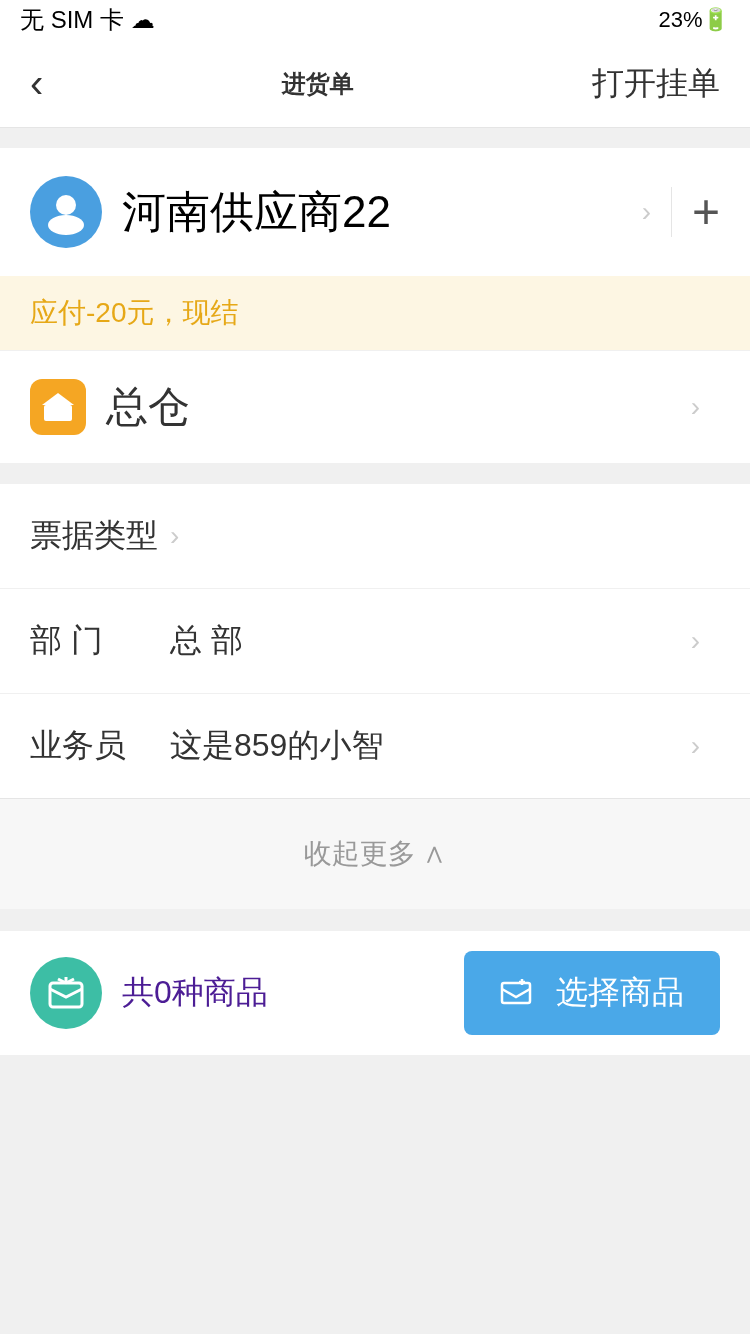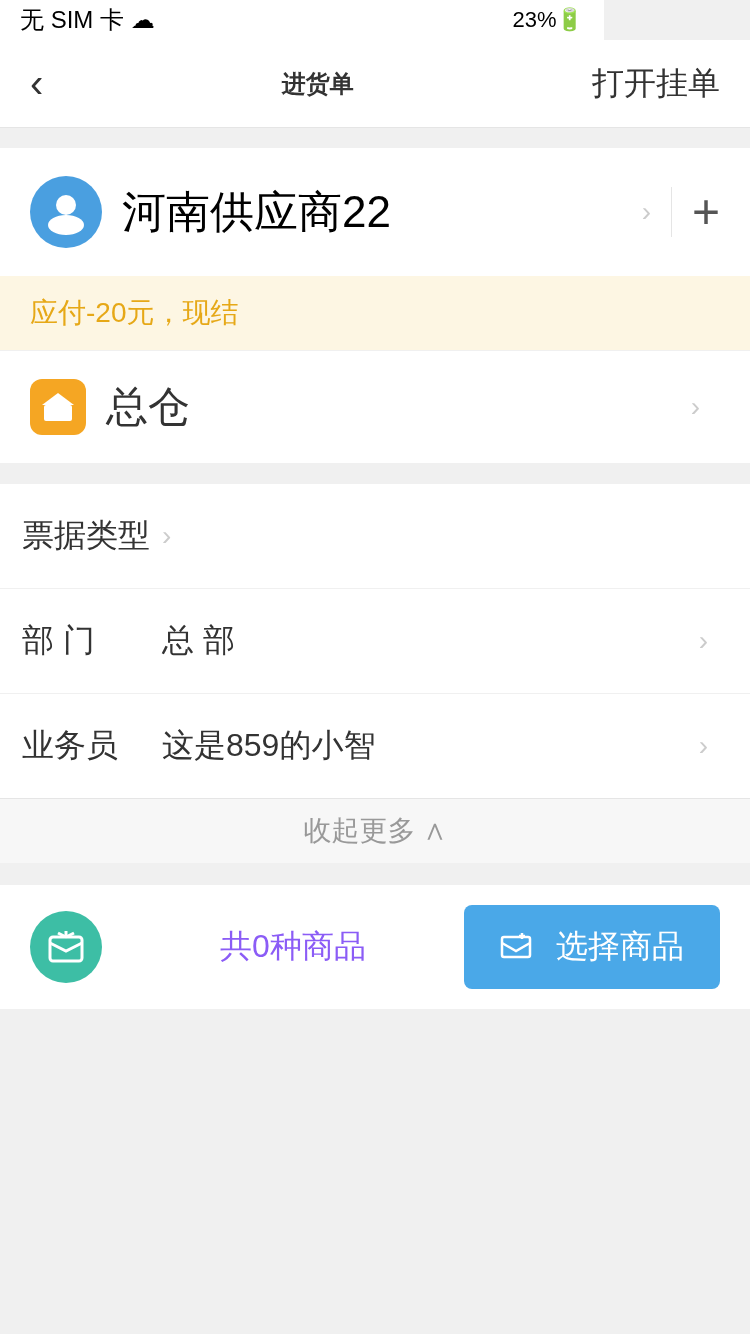--- a/index.html
+++ b/index.html
@@ -7,21 +7,21 @@
     body {
       width: 750px;
       min-height: 1334px;
       font-family: -apple-system, "PingFang SC", "Helvetica Neue", sans-serif;
       background: #f0f0f0;
       font-size: 32px;
     }
 
     
     .status-bar {
-      width: 604px;
+      width: 750px;
       height: 40px;
       background: #fff;
       display: flex;
       align-items: center;
       justify-content: space-between;
       padding: 0 20px;
       font-size: 24px;
       color: #000;
     }
     .status-bar-left {
@@ -155,21 +155,21 @@
     .warehouse-name {
       font-size: 42px;
       color: #333;
       flex: 1;
     }
 
     
     .form-row {
       display: flex;
       align-items: center;
-      padding: 30px 22px;
+      padding: 30px 30px;
       background: #fff;
       border-top: 1px solid #f0f0f0;
     }
     .form-label {
       font-size: 32px;
       color: #333;
       width: 140px;
       flex-shrink: 0;
     }
     .form-value {
@@ -181,26 +181,27 @@
       font-size: 32px;
       color: #ccc;
       flex: 1;
     }
 
     
     .collapse-row {
       display: flex;
       align-items: center;
       justify-content: center;
-      padding: 13px 30px;
+      padding: 36px 30px;
       background: #f7f7f7;
       color: #999;
       font-size: 28px;
       cursor: pointer;
       border-top: 1px solid #e5e5e5;
+      font-family: Liberation Serif, serif;
     }
 
     
     .bottom-bar {
       display: flex;
       align-items: center;
       padding: 20px 30px;
       background: #fff;
       margin-top: 2px;
     }
@@ -210,23 +211,22 @@
       border-radius: 50%;
       background: #3dbea5;
       display: flex;
       align-items: center;
       justify-content: center;
       margin-right: 20px;
       flex-shrink: 0;
     }
     .product-count {
       font-size: 32px;
-      color: #8b5cf6;
-      flex: 1;
-      text-align: center;
+      color: #4c1d95;
+      flex: 1;
     }
     .select-btn {
       background: #4aa8e8;
       color: #fff;
       border: none;
       border-radius: 8px;
       padding: 20px 36px;
       font-size: 32px;
       cursor: pointer;
       display: flex;

